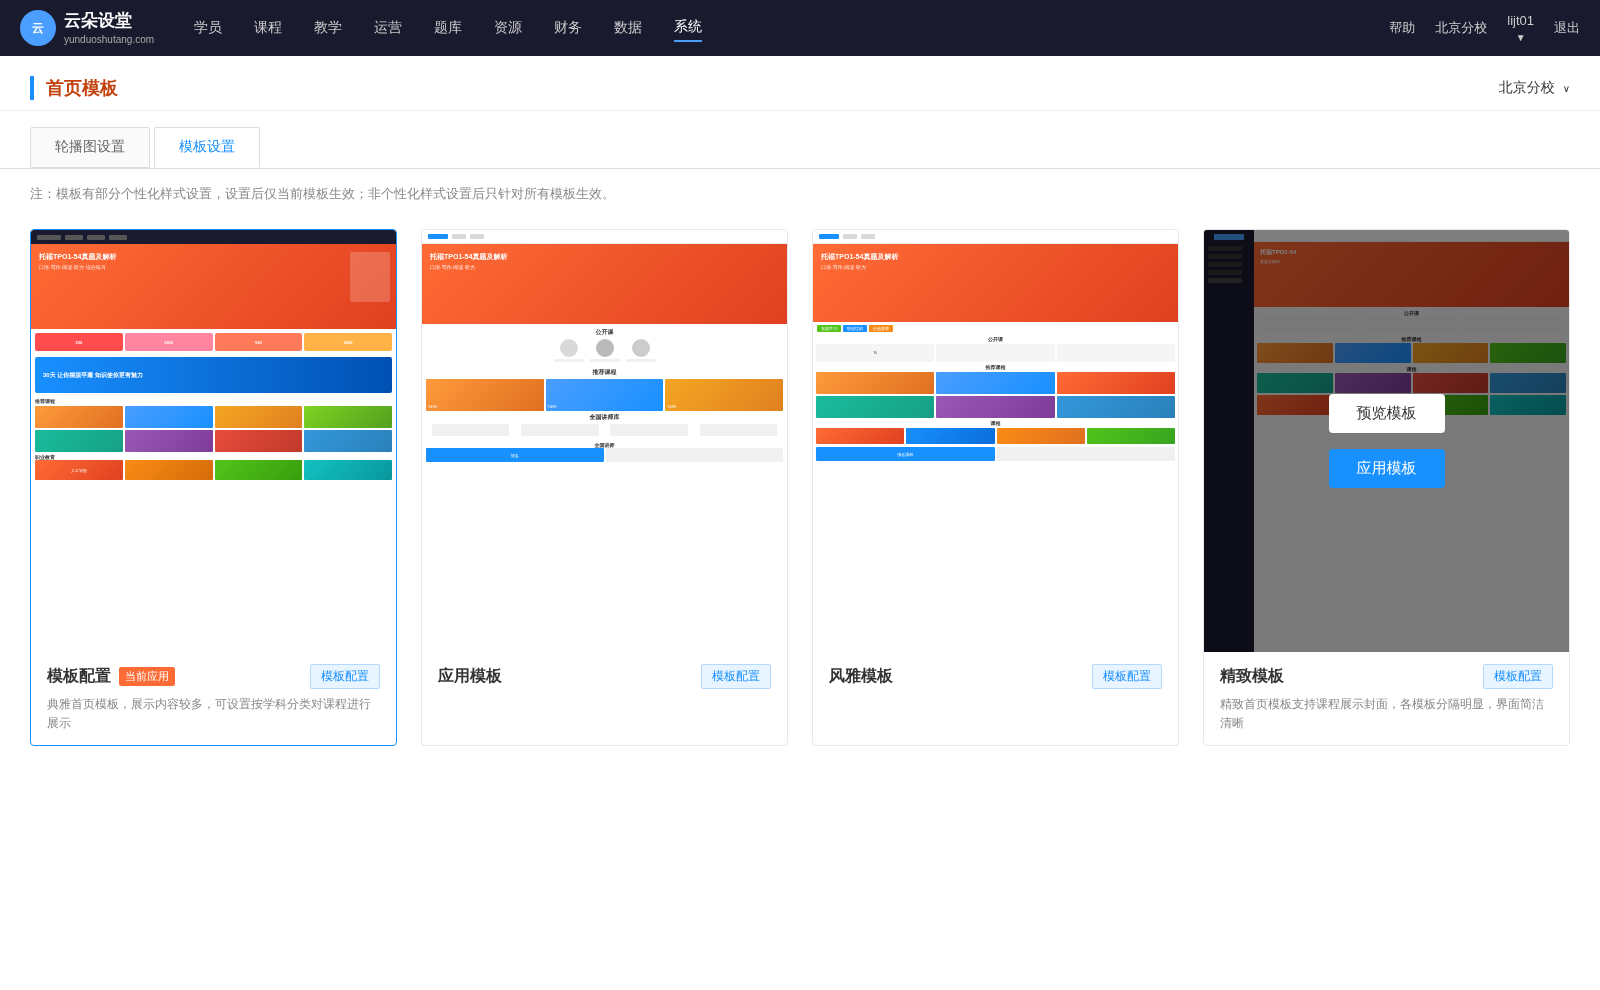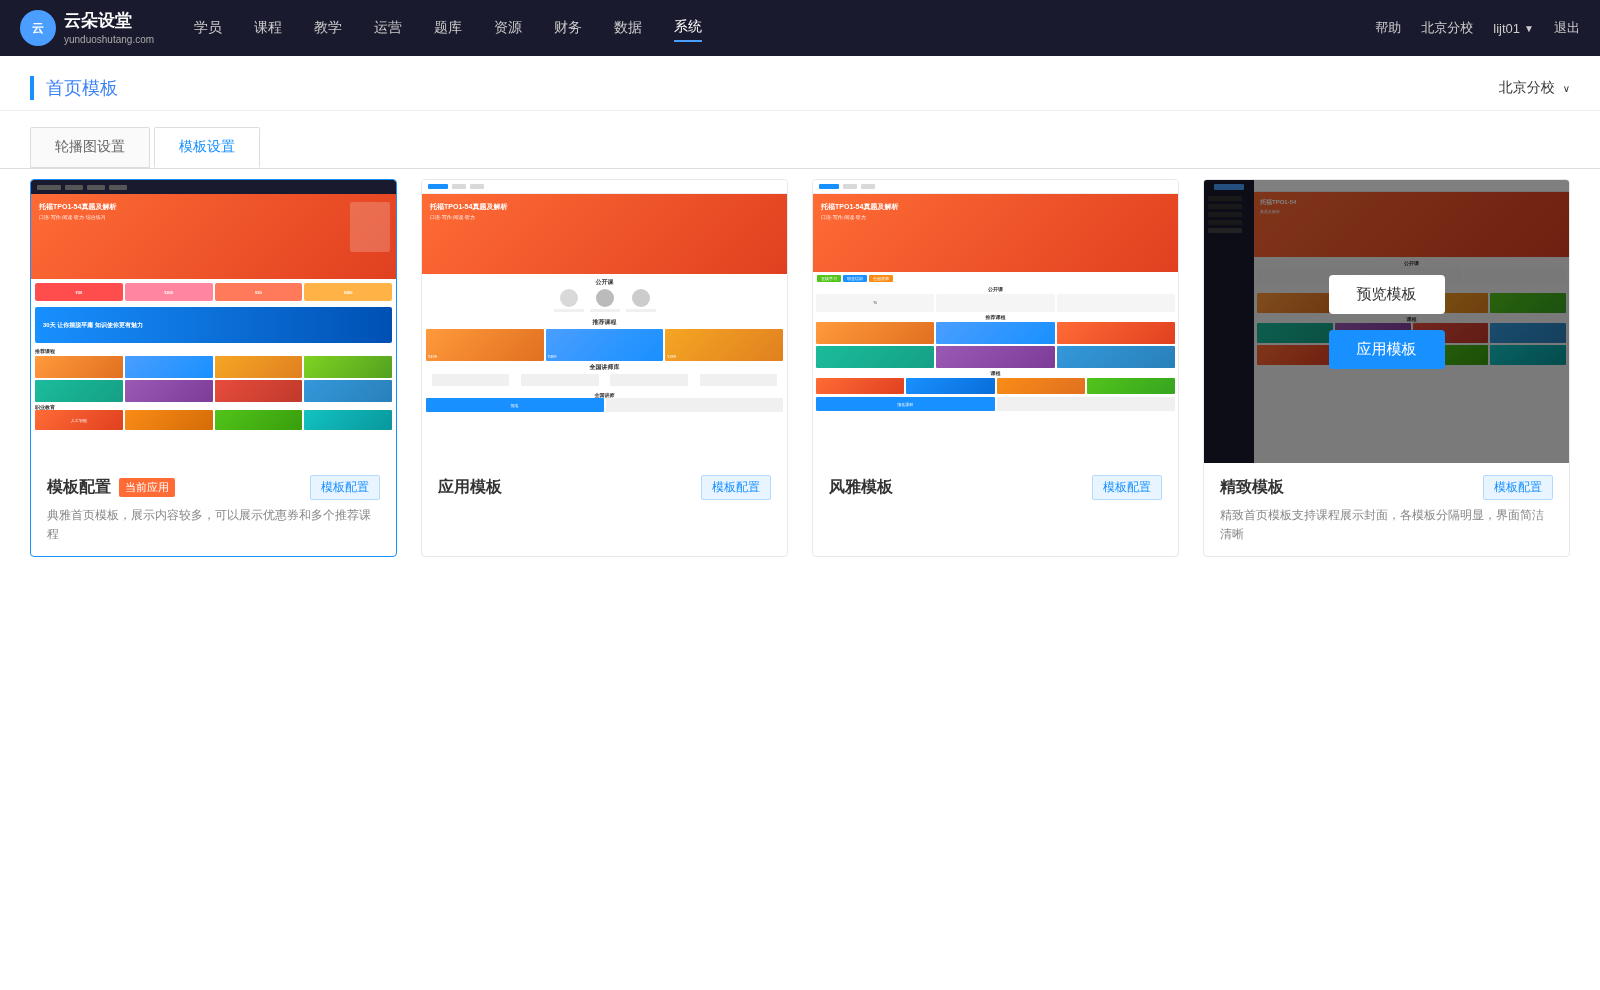--- a/index.html
+++ b/index.html
@@ -10,43 +10,43 @@
     .nav-logo { display: flex; align-items: center; margin-right: 40px; }
     .nav-logo-icon { width: 36px; height: 36px; background: #4a9eff; border-radius: 50%; display: flex; align-items: center; justify-content: center; color: white; font-size: 12px; font-weight: bold; margin-right: 8px; }
     .nav-logo-text { color: white; font-size: 13px; line-height: 1.3; }
     .nav-logo-text .line1 { font-size: 17px; font-weight: bold; }
     .nav-logo-text .line2 { font-size: 10px; color: #aaa; }
     .nav-menu { display: flex; align-items: center; flex: 1; gap: 32px; }
     .nav-item { color: #ccc; cursor: pointer; font-size: 14px; padding: 4px 0; text-decoration: none; }
     .nav-item.active { color: white; border-bottom: 2px solid #4a9eff; }
     .nav-right { display: flex; align-items: center; gap: 20px; color: #ccc; font-size: 13px; }
     .nav-right span { cursor: pointer; }
-    .nav-user { display: flex; align-items: center; gap: 4px; }
+    .nav-user { display: flex; align-items: center; gap: 4px; flex-direction: column; }
     .chevron-down { font-size: 10px; }
 
     
     .main { background: white; min-height: calc(100vh - 56px); }
     .page-header { display: flex; align-items: center; justify-content: space-between; padding: 20px 30px 10px; border-bottom: 1px solid #eee; }
-    .page-title { font-size: 18px; font-weight: normal; color: #3b82f6; border-left: 4px solid #1890ff; padding-left: 12px; }
+    .page-title { font-size: 18px; font-weight: bold; color: #c2410c; border-left: 4px solid #1890ff; padding-left: 12px; }
     .branch-selector { color: #333; cursor: pointer; font-size: 14px; }
     .branch-selector .chevron { font-size: 10px; margin-left: 4px; }
 
     
     .tabs-container { padding: 16px 30px 0; display: flex; gap: 0; border-bottom: 1px solid #ddd; }
     .tab { padding: 10px 24px; cursor: pointer; font-size: 14px; color: #666; border: 1px solid #ddd; background: #fafafa; margin-right: 4px; border-radius: 2px 2px 0 0; }
     .tab.active { color: #1890ff; border-bottom: 2px solid #1890ff; background: white; border-color: #ddd #ddd white; font-weight: 500; }
 
     
     .note { padding: 16px 30px; color: #888; font-size: 13px; }
 
     
     .templates-grid { display: grid; grid-template-columns: repeat(4, 1fr); gap: 24px; padding: 10px 30px 40px; }
     .template-card { border: 1px solid #e8e8e8; border-radius: 4px; overflow: hidden; background: white; }
     .template-card.active-card { border-color: #1890ff; }
-    .template-preview { position: relative; width: 100%; height: 283px; overflow: hidden; background: #f0f0f0; }
+    .template-preview { position: relative; width: 100%; height: 422px; overflow: hidden; background: #f0f0f0; }
 
     
     .template-overlay { position: absolute; top: 0; left: 0; right: 0; bottom: 0; background: rgba(0,0,0,0.5); display: flex; flex-direction: column; align-items: center; justify-content: center; gap: 16px; }
     .btn-preview { background: white; color: #333; border: none; padding: 10px 28px; border-radius: 4px; font-size: 15px; cursor: pointer; font-weight: 500; }
     .btn-apply { background: #1890ff; color: white; border: none; padding: 10px 28px; border-radius: 4px; font-size: 15px; cursor: pointer; font-weight: 500; }
 
     .template-footer { padding: 12px 16px; }
     .template-name-row { display: flex; align-items: center; gap: 8px; margin-bottom: 6px; }
     .template-name { font-size: 16px; font-weight: bold; color: #333; }
     .badge-current { background: #ff6b35; color: white; font-size: 11px; padding: 2px 6px; border-radius: 2px; }
@@ -94,20 +94,21 @@
       <span>北京分校</span>
       <span class="chevron">∨</span>
     </div>
   </div>
 
   <div class="tabs-container">
     <div class="tab">轮播图设置</div>
     <div class="tab active">模板设置</div>
   </div>
 
+  <div class="note">注：模板有部分个性化样式设置，设置后仅当前模板生效；非个性化样式设置后只针对所有模板生效。</div>
 
   <div class="templates-grid">
 
     <div class="template-card active-card">
       <div class="template-preview">
 
         <div style="width:100%;height:100%;background:white;display:flex;flex-direction:column;overflow:hidden;">
           <div style="height:14px;background:#1a1a2e;display:flex;align-items:center;padding:0 6px;gap:4px;">
             <div style="width:24px;height:5px;background:#555;border-radius:1px;"></div>
             <div style="width:18px;height:5px;background:#555;border-radius:1px;"></div>
@@ -159,21 +160,21 @@
             <div style="height:20px;background:linear-gradient(135deg,#13c2c2,#08979c);border-radius:1px;"></div>
           </div>
         </div>
       </div>
       <div class="template-footer">
         <div class="template-name-row">
           <span class="template-name">模板配置</span>
           <span class="badge-current">当前应用</span>
           <button class="btn-template-config">模板配置</button>
         </div>
-        <div class="template-desc">典雅首页模板，展示内容较多，可以展示优惠券和多个推荐课程</div>
+        <div class="template-desc">典雅首页模板，展示内容较多，可设置按学科分类对课程进行展示</div>
       </div>
     </div>
 
     <div class="template-card">
       <div class="template-preview">
         <div style="width:100%;height:100%;background:white;display:flex;flex-direction:column;overflow:hidden;">
           <div style="height:14px;background:white;border-bottom:1px solid #eee;display:flex;align-items:center;padding:0 6px;gap:4px;">
             <div style="width:20px;height:5px;background:#1890ff;border-radius:1px;"></div>
             <div style="width:14px;height:5px;background:#d9d9d9;border-radius:1px;"></div>
             <div style="width:14px;height:5px;background:#d9d9d9;border-radius:1px;"></div>

